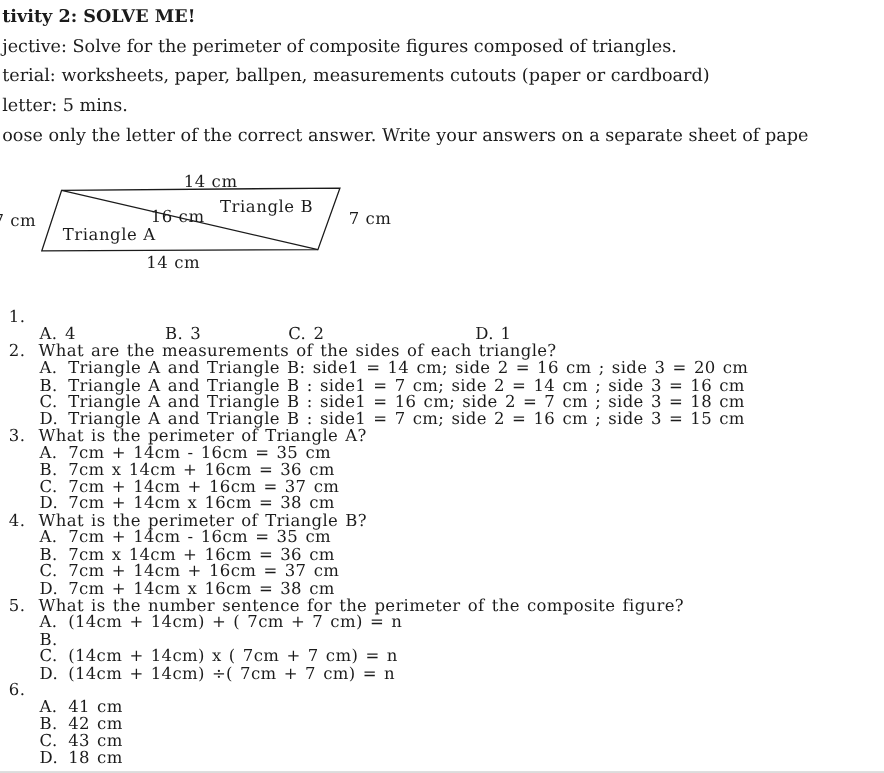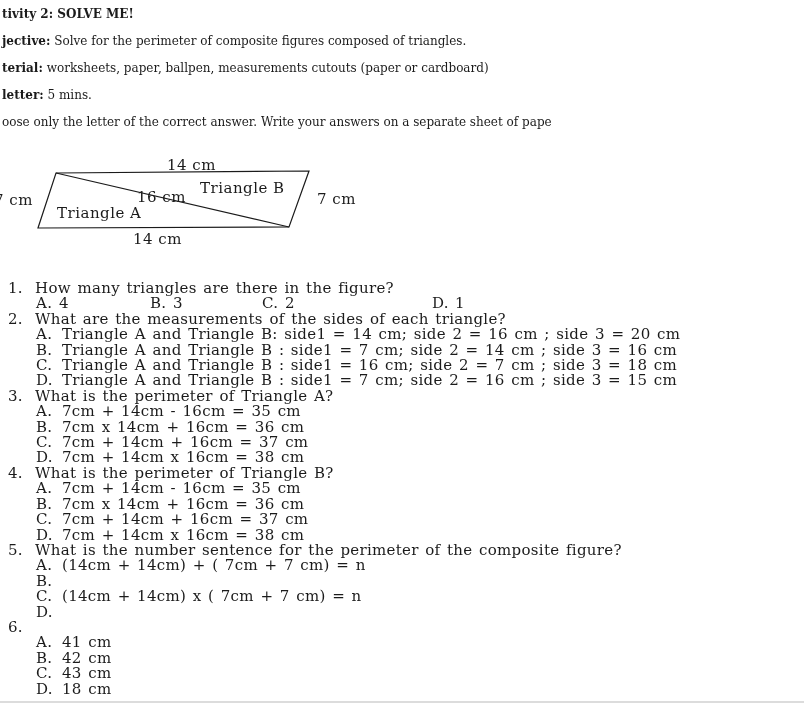--- a/index.html
+++ b/index.html
@@ -10,24 +10,24 @@
     font-family: "DejaVu Serif", serif;
     position: relative;
     overflow: hidden;
   }
   
   .header {
     position: absolute; top: 1px; left: 2px; right: 0;
   }
   .hline {
     height: 27px; line-height: 27px;
-    font-size: 12px;
+    font-size: 16px;
     white-space: nowrap;
   }
-  .hline b { font-weight: bold; }
+  .hline b { font-weight: normal; }
   .hline.title { font-weight: bold; }
 
   
   .figure-svg { position: absolute; top: 150px; left: 0; }
   .figure-svg .shape { fill: none; stroke: #1b1b1b; stroke-width: 1.2; }
   .figure-svg line { stroke: #1b1b1b; stroke-width: 1.1; }
   .figure-svg text {
     font-family: "DejaVu Serif", serif;
     font-size: 15px;
     fill: #1b1b1b;
@@ -77,21 +77,20 @@
   <text x="57" y="68">Triangle A</text>
   <text x="200" y="43">Triangle B</text>
   <text x="133" y="94">14 cm</text>
 </svg>
 
 <div class="questions">
 
   <div class="q">
     <div class="qrow">
       <span class="qnum">1.</span>
-      <span class="qtext">How many triangles are there in the figure?</span>
     </div>
     <div class="optrow">
       <span class="ocell oc1">
           <span class="letter">A.</span>
           <span>4</span>
         </span>
       <span class="ocell oc2">
           <span class="letter">B.</span>
           <span>3</span>
         </span>
@@ -186,20 +185,21 @@
       </div>
     <div class="opt">
         <span class="letter">B.</span>
       </div>
     <div class="opt">
         <span class="letter">C.</span>
         <span class="otext">(14cm + 14cm) x ( 7cm + 7 cm) = n</span>
       </div>
     <div class="opt">
         <span class="letter">D.</span>
+        <span class="otext">(14cm + 14cm) ÷( 7cm + 7 cm) = n</span>
       </div>
   </div>
 
   <div class="q">
     <div class="qrow">
       <span class="qnum">6.</span>
     </div>
     <div class="opt">
         <span class="letter">A.</span>
         <span class="otext">41 cm</span>

